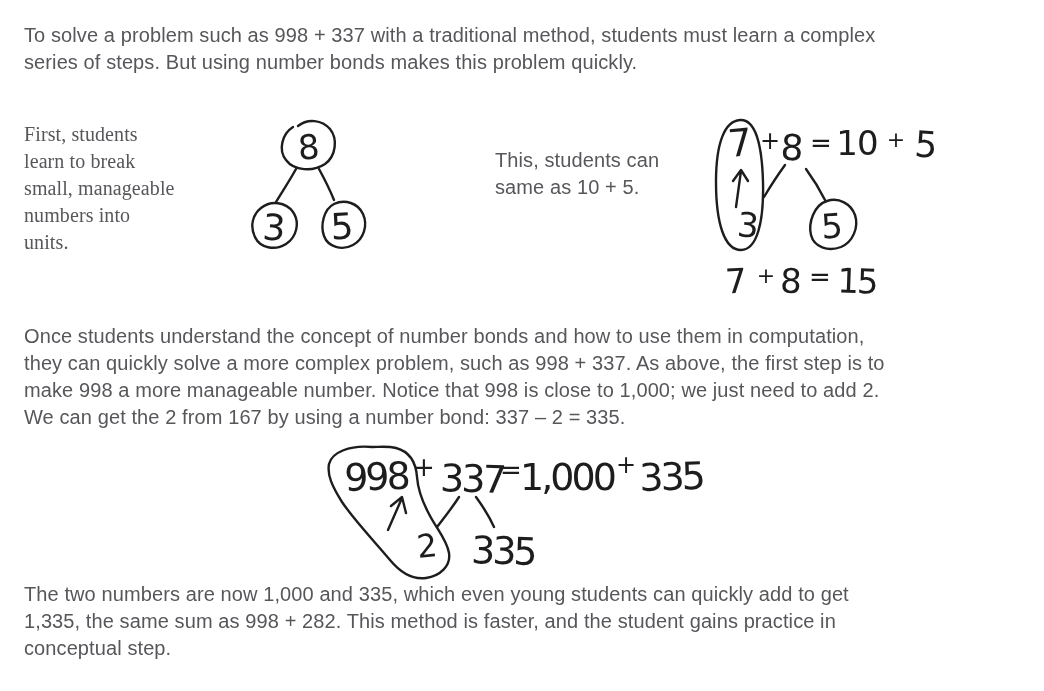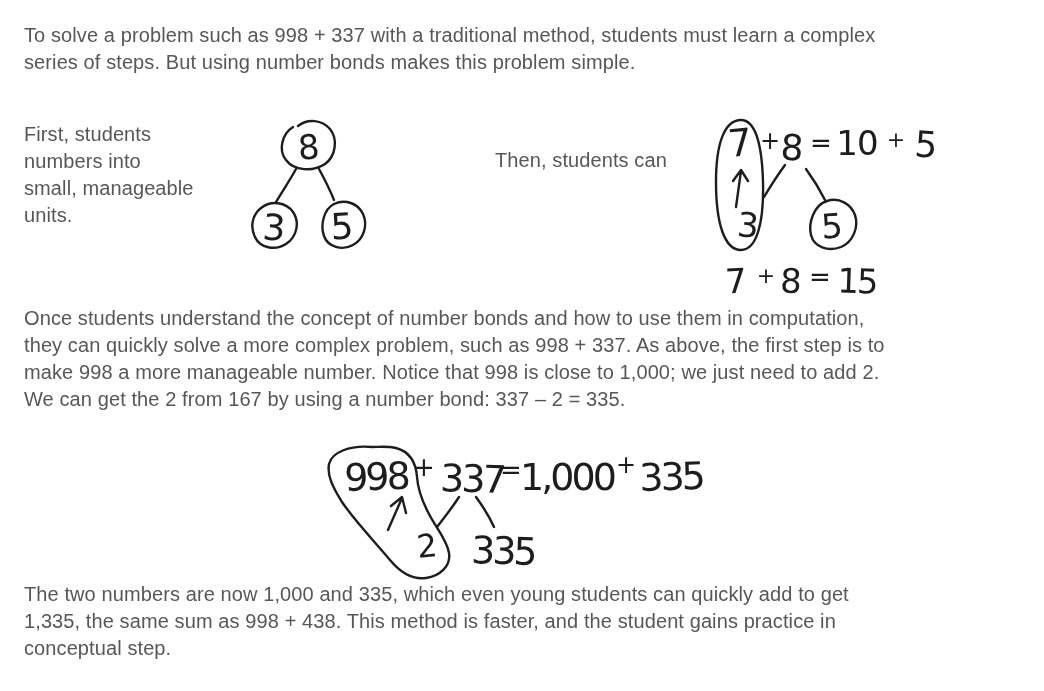--- a/index.html
+++ b/index.html
@@ -11,43 +11,45 @@
   .sketch path{fill:none;stroke:#1d1d1d;stroke-width:2.4;stroke-linecap:round;stroke-linejoin:round;}
   .sketch text{fill:#1d1d1d;font-family:"DejaVu Sans",sans-serif;}
 </style>
 </head>
 <body>
 
 <div class="page">
 
   <div class="para" style="left:24px;top:22px;">
     <div class="line">To solve a problem such as 998 + 337 with a traditional method, students must learn a complex</div>
-    <div class="line">series of steps. But using number bonds makes this problem simple.</div>
+    <div class="line">series of steps. But using number bonds makes this problem quickly.</div>
   </div>
 
-  <div class="para" style="left:24px;top:121px;">
+  <div class="para" style="left:24px;top:121px;font-family:Liberation Serif, serif;">
     <div class="line">First, students</div>
+    <div class="line">learn to break</div>
+    <div class="line">small, manageable</div>
     <div class="line">numbers into</div>
-    <div class="line">small, manageable</div>
     <div class="line">units.</div>
   </div>
 
   <svg class="sketch" style="left:230px;top:110px;" width="160" height="150" viewBox="0 0 160 150">
     <path d="M68,16 C78,8 92,10 100,19 C108,29 106,46 95,54 C83,62 64,61 56,50 C48,40 52,24 63,17"></path>
     <text x="79" y="49" font-size="34" text-anchor="middle" transform="rotate(-4 79 40)">8</text>
     <path d="M66,59 C60,70 52,82 46,92"></path>
     <path d="M89,59 C95,70 100,80 104,90"></path>
     <path d="M31,98 C41,90 56,92 63,102 C70,112 67,127 56,134 C45,141 30,138 25,127 C20,117 22,105 31,98"></path>
     <text x="44" y="130" font-size="36" text-anchor="middle" transform="rotate(4 44 118)">3</text>
     <path d="M104,94 C115,89 128,93 133,104 C138,115 134,129 123,135 C112,141 98,137 94,126 C90,115 94,99 104,94"></path>
     <text x="112" y="129" font-size="36" text-anchor="middle" transform="rotate(-3 112 117)">5</text>
   </svg>
 
   <div class="para" style="left:495px;top:147px;">
-    <div class="line">Then, students can</div>
+    <div class="line">This, students can</div>
+    <div class="line">same as 10 + 5.</div>
   </div>
 
   <svg class="sketch" style="left:700px;top:110px;" width="250" height="190" viewBox="0 0 250 190">
     <path d="M40,10 C25,11 16,32 16,72 C16,112 24,140 41,140 C57,140 64,112 63,72 C62,33 55,9 40,10"></path>
     <text x="40" y="46" font-size="38" text-anchor="middle" transform="rotate(-5 40 33)">7</text>
     <path d="M36,97 L41,61 M33,71 L41,60 L48,71"></path>
     <text x="48" y="127" font-size="34" text-anchor="middle" transform="rotate(5 48 115)">3</text>
     <text x="70" y="39" font-size="24" text-anchor="middle">+</text>
     <text x="92" y="50" font-size="36" text-anchor="middle" transform="rotate(3 92 38)">8</text>
     <text x="121" y="42" font-size="26" text-anchor="middle">=</text>
@@ -58,21 +60,21 @@
     <path d="M106,59 C114,70 120,80 125,90"></path>
     <path d="M127,91 C139,87 151,94 155,105 C159,117 153,132 141,137 C128,142 114,137 111,125 C108,113 114,95 127,91"></path>
     <text x="132" y="128" font-size="34" text-anchor="middle" transform="rotate(-4 132 116)">5</text>
     <text x="36" y="183" font-size="34" text-anchor="middle" transform="rotate(-3 36 170)">7</text>
     <text x="66" y="173" font-size="22" text-anchor="middle">+</text>
     <text x="91" y="183" font-size="34" text-anchor="middle" transform="rotate(2 91 170)">8</text>
     <text x="120" y="176" font-size="26" text-anchor="middle">=</text>
     <text x="157" y="183" font-size="34" text-anchor="middle" letter-spacing="-2" transform="rotate(2 157 170)">15</text>
   </svg>
 
-  <div class="para" style="left:24px;top:305px;">
+  <div class="para" style="left:24px;top:323px;">
     <div class="line">Once students understand the concept of number bonds and how to use them in computation,</div>
     <div class="line">they can quickly solve a more complex problem, such as 998 + 337. As above, the first step is to</div>
     <div class="line">make 998 a more manageable number. Notice that 998 is close to 1,000; we just need to add 2.</div>
     <div class="line">We can get the 2 from 167 by using a number bond: 337 – 2 = 335.</div>
   </div>
 
   <svg class="sketch" style="left:280px;top:430px;" width="480" height="160" viewBox="0 0 480 160">
     <path d="M92,17 C70,15 52,22 49,34 C47,45 52,56 62,72 C74,90 95,112 110,130 C120,142 132,150 146,148 C160,146 171,136 169,123 C167,110 156,98 149,84 C142,71 138,60 137,47 C136,33 131,22 116,18 C108,16 100,17 92,17"></path>
     <text x="96" y="60" font-size="38" text-anchor="middle" letter-spacing="-3" transform="rotate(-2 96 47)">998</text>
     <text x="144" y="46" font-size="26" text-anchor="middle">+</text>
@@ -83,17 +85,17 @@
     <text x="391" y="60" font-size="38" text-anchor="middle" letter-spacing="-3" transform="rotate(-2 391 46)">335</text>
     <path d="M108,100 L122,68 M111,76 L122,67 L126,83"></path>
     <text x="147" y="127" font-size="32" text-anchor="middle" transform="rotate(-6 147 116)">2</text>
     <path d="M179,67 C172,78 164,88 157,97"></path>
     <path d="M196,67 C204,78 210,88 214,97"></path>
     <text x="223" y="134" font-size="38" text-anchor="middle" letter-spacing="-3" transform="rotate(2 223 120)">335</text>
   </svg>
 
   <div class="para" style="left:24px;top:581px;">
     <div class="line">The two numbers are now 1,000 and 335, which even young students can quickly add to get</div>
-    <div class="line">1,335, the same sum as 998 + 438. This method is faster, and the student gains practice in</div>
+    <div class="line">1,335, the same sum as 998 + 282. This method is faster, and the student gains practice in</div>
     <div class="line">conceptual step.</div>
   </div>
 
 </div>
 
 </body></html>

